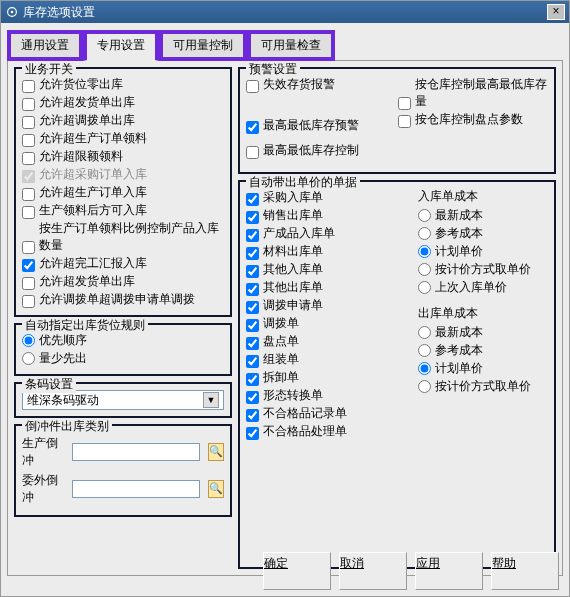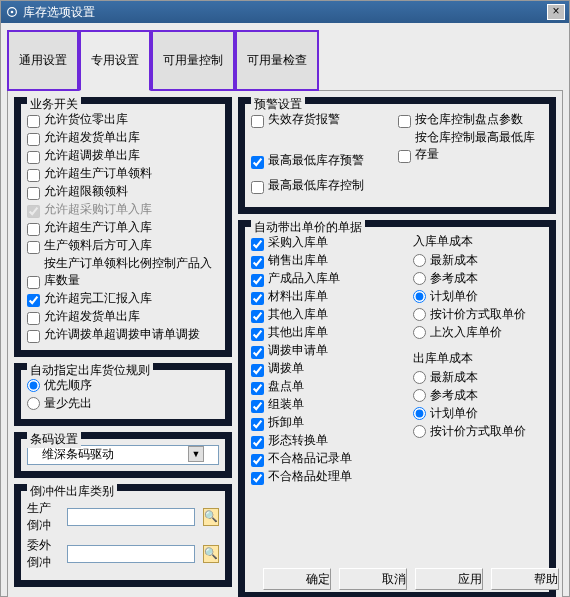--- a/index.html
+++ b/index.html
@@ -3,42 +3,42 @@
 <meta charset="utf-8">
 <style>
 * { box-sizing: border-box; font-family: "Microsoft YaHei", SimSun, sans-serif; font-size: 12px; }
 body { margin: 0; background: #e8e8e8; }
 .window { width: 570px; height: 597px; background: #ececec; border: 1px solid #999; position: relative; }
 .titlebar { height: 22px; background: linear-gradient(#3b6ea5, #2d5a8c); color: #fff; display: flex; align-items: center; padding: 0 4px; }
 .titlebar .gear { width: 14px; height: 14px; margin-right: 4px; }
 .titlebar .title { flex: 1; }
 .titlebar .close { width: 18px; height: 16px; background: #c0c0c0; border: 1px solid #fff; color: #000; text-align: center; line-height: 13px; cursor: pointer; }
 .tabs { display: flex; padding: 6px 6px 0 6px; }
-.tab { padding: 20px 10px; border: 2px solid #6d28d9; background: #ececec; position: relative; top: 1px; cursor: pointer; margin-right: 0; }
+.tab { padding: 3px 10px; border: 4px solid #6d28d9; background: #ececec; position: relative; top: 1px; cursor: pointer; margin-right: 0; }
 .tab.active { background: #ececec; border-bottom: 1px solid #ececec; z-index: 2; }
 .tab:not(.active) { background: #e0e0e0; }
 .panel { border: 1px solid #999; margin: 0 6px; height: 516px; background: #ececec; padding: 6px; display: flex; gap: 6px; }
 .col-left { width: 218px; display: flex; flex-direction: column; gap: 6px; }
 .col-right { flex: 1; display: flex; flex-direction: column; gap: 6px; }
-.groupbox { border: 7px solid #0f172a; padding: 6px 6px 6px 6px; position: relative; }
+.groupbox { border: 2px solid #0f172a; padding: 6px 6px 6px 6px; position: relative; }
 .groupbox > .legend { position: absolute; top: -8px; left: 6px; background: #ececec; padding: 0 3px; }
 .chk { display: flex; align-items: flex-end; margin: 1px 0; cursor: pointer; }
 .chk input { margin: 1px 4px 0 0; }
 .chk.disabled { color: #888; }
 .rad { display: flex; align-items: center; margin: 1px 0; cursor: pointer; }
 .rad input { margin: 0 4px 0 0; }
-.combo { width: 100%; height: 20px; border: 1px solid #7b9ebd; background: #fff; display: flex; align-items: flex-start; padding: 0 14px; cursor: pointer; }
+.combo { width: 100%; height: 20px; border: 1px solid #7b9ebd; background: #fff; display: flex; align-items: center; padding: 0 4px; cursor: pointer; }
 .combo span { flex: 1; }
 .combo .arrow { width: 16px; height: 16px; background: #e0e0e0; border: 1px solid #999; text-align: center; line-height: 14px; font-size: 9px; }
 .field-row { display: flex; align-items: center; margin: 3px 0; gap: 8px; }
 .field-row .lbl { width: 55px; }
 .field-row input[type=text] { width: 128px; height: 18px; border: 1px solid #7b9ebd; background: #fff; }
 .lookup { width: 18px; height: 18px; background: #ffe8a6; border: 1px solid #b89b4a; text-align: center; line-height: 15px; font-size: 11px; cursor: pointer; color: #665; margin-left: 0; }
 .buttons { position: absolute; bottom: 6px; right: 10px; display: flex; gap: 8px; }
-.btn { width: 68px; height: 22px; border: 1px solid #999; border-top-color:#fff; border-left-color:#fff; background: #ececec; cursor: pointer; line-height: 20px; text-align: right; }
+.btn { width: 68px; height: 38px; border: 1px solid #999; border-top-color:#fff; border-left-color:#fff; background: #ececec; cursor: pointer; line-height: 20px; text-align: left; text-decoration: underline; }
 .right-top { display: flex; gap: 2px; }
 .right-top .rcol { flex: 1; }
 .auto-grp { display: flex; }
 .auto-left { flex: 1; }
 .auto-right { width: 130px; display: flex; flex-direction: column; gap: 8px; }
 .auto-right .subgrp { border: 0; }
 .auto-right .subgrp .legend {position: static; display: block; margin-bottom: 2px;}
 </style>
 </head>
 <body>
@@ -167,25 +167,25 @@
               <div style="height: 6px;"></div>
               <label class="chk">
                 <input type="checkbox" style="">
                 <span>最高最低库存控制</span>
               </label>
               <div style="height: 6px;"></div>
             </div>
           <div class="rcol" id="warn-right">
               <label class="chk">
                 <input type="checkbox" style="">
+                <span>按仓库控制最高最低库存量</span>
+              </label>
+              <label class="chk">
+                <input type="checkbox" style="">
                 <span>按仓库控制盘点参数</span>
-              </label>
-              <label class="chk">
-                <input type="checkbox" style="">
-                <span>按仓库控制最高最低库存量</span>
               </label>
             </div>
         </div>
       </div>
       <div class="groupbox" style="flex:1;">
         <span class="legend">自动带出单价的单据</span>
         <div class="auto-grp">
           <div class="auto-left" id="auto-price">
               <label class="chk">
                 <input type="checkbox" checked="" style="">

